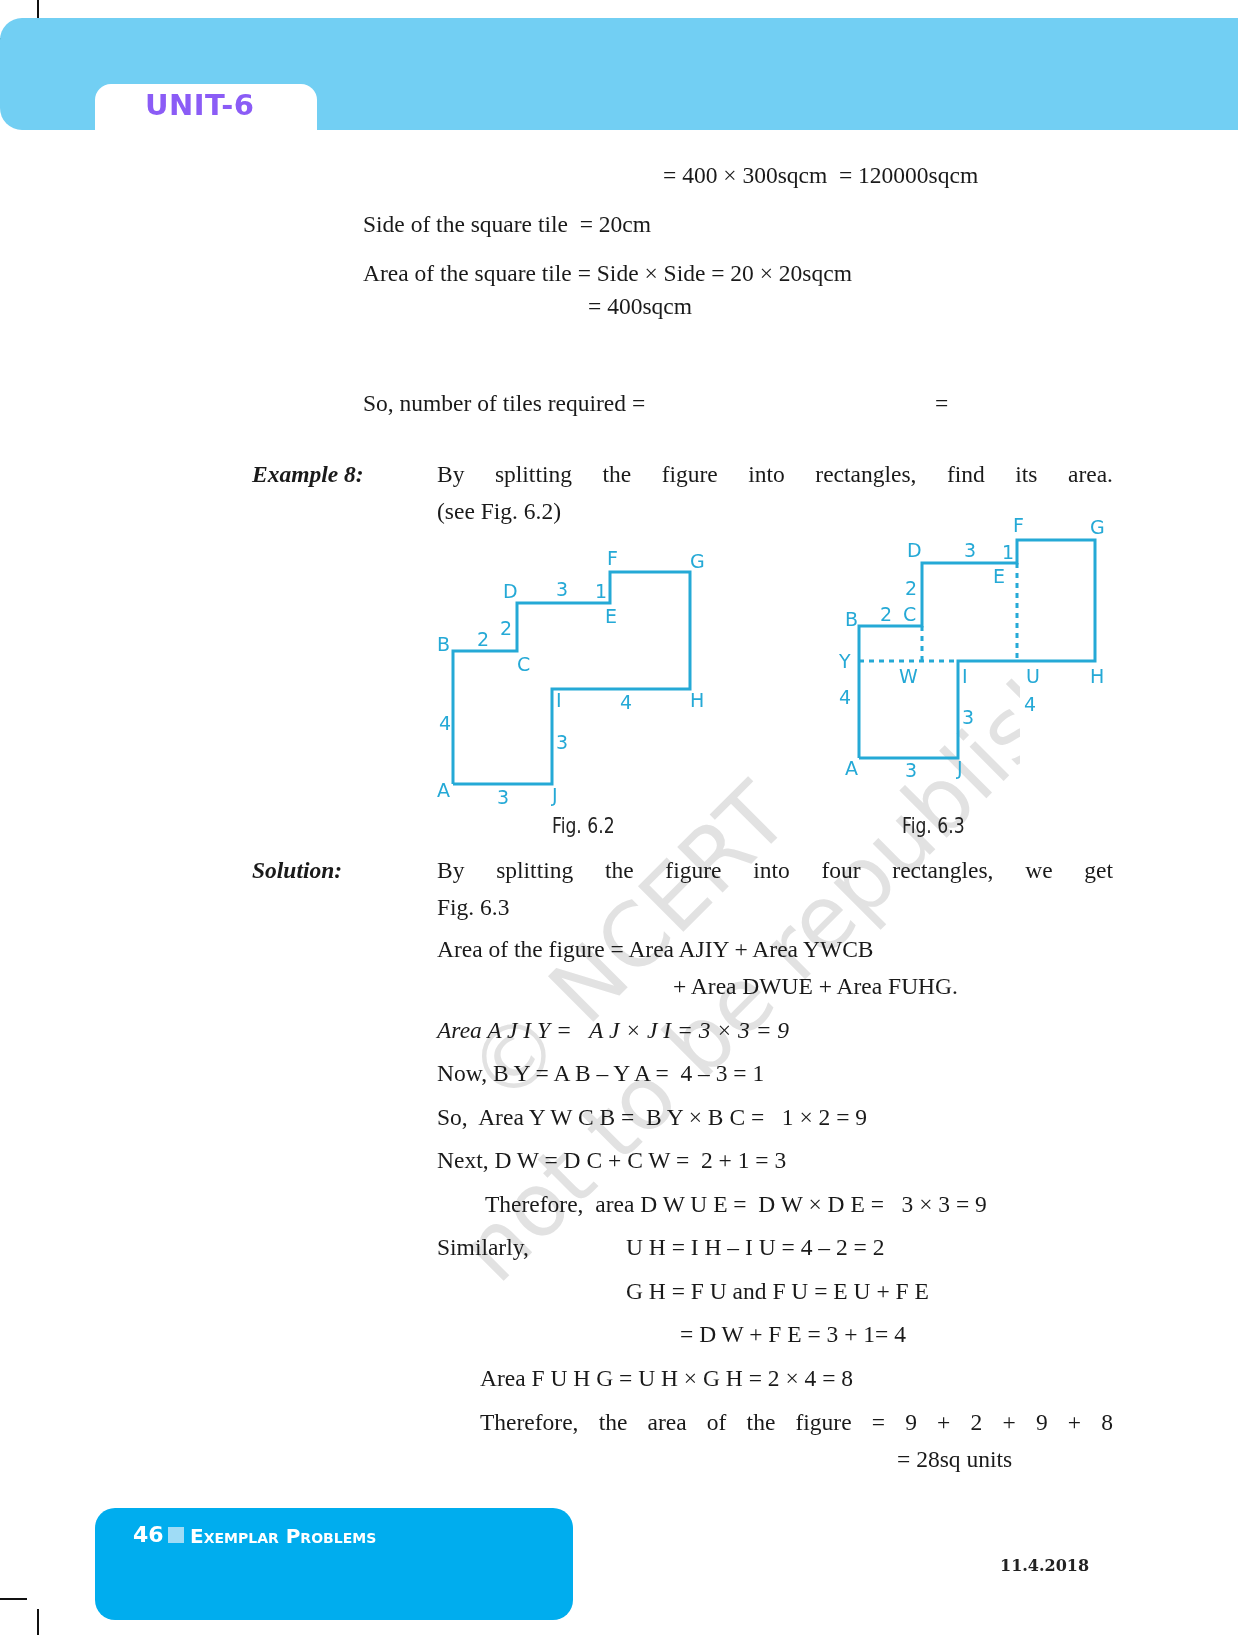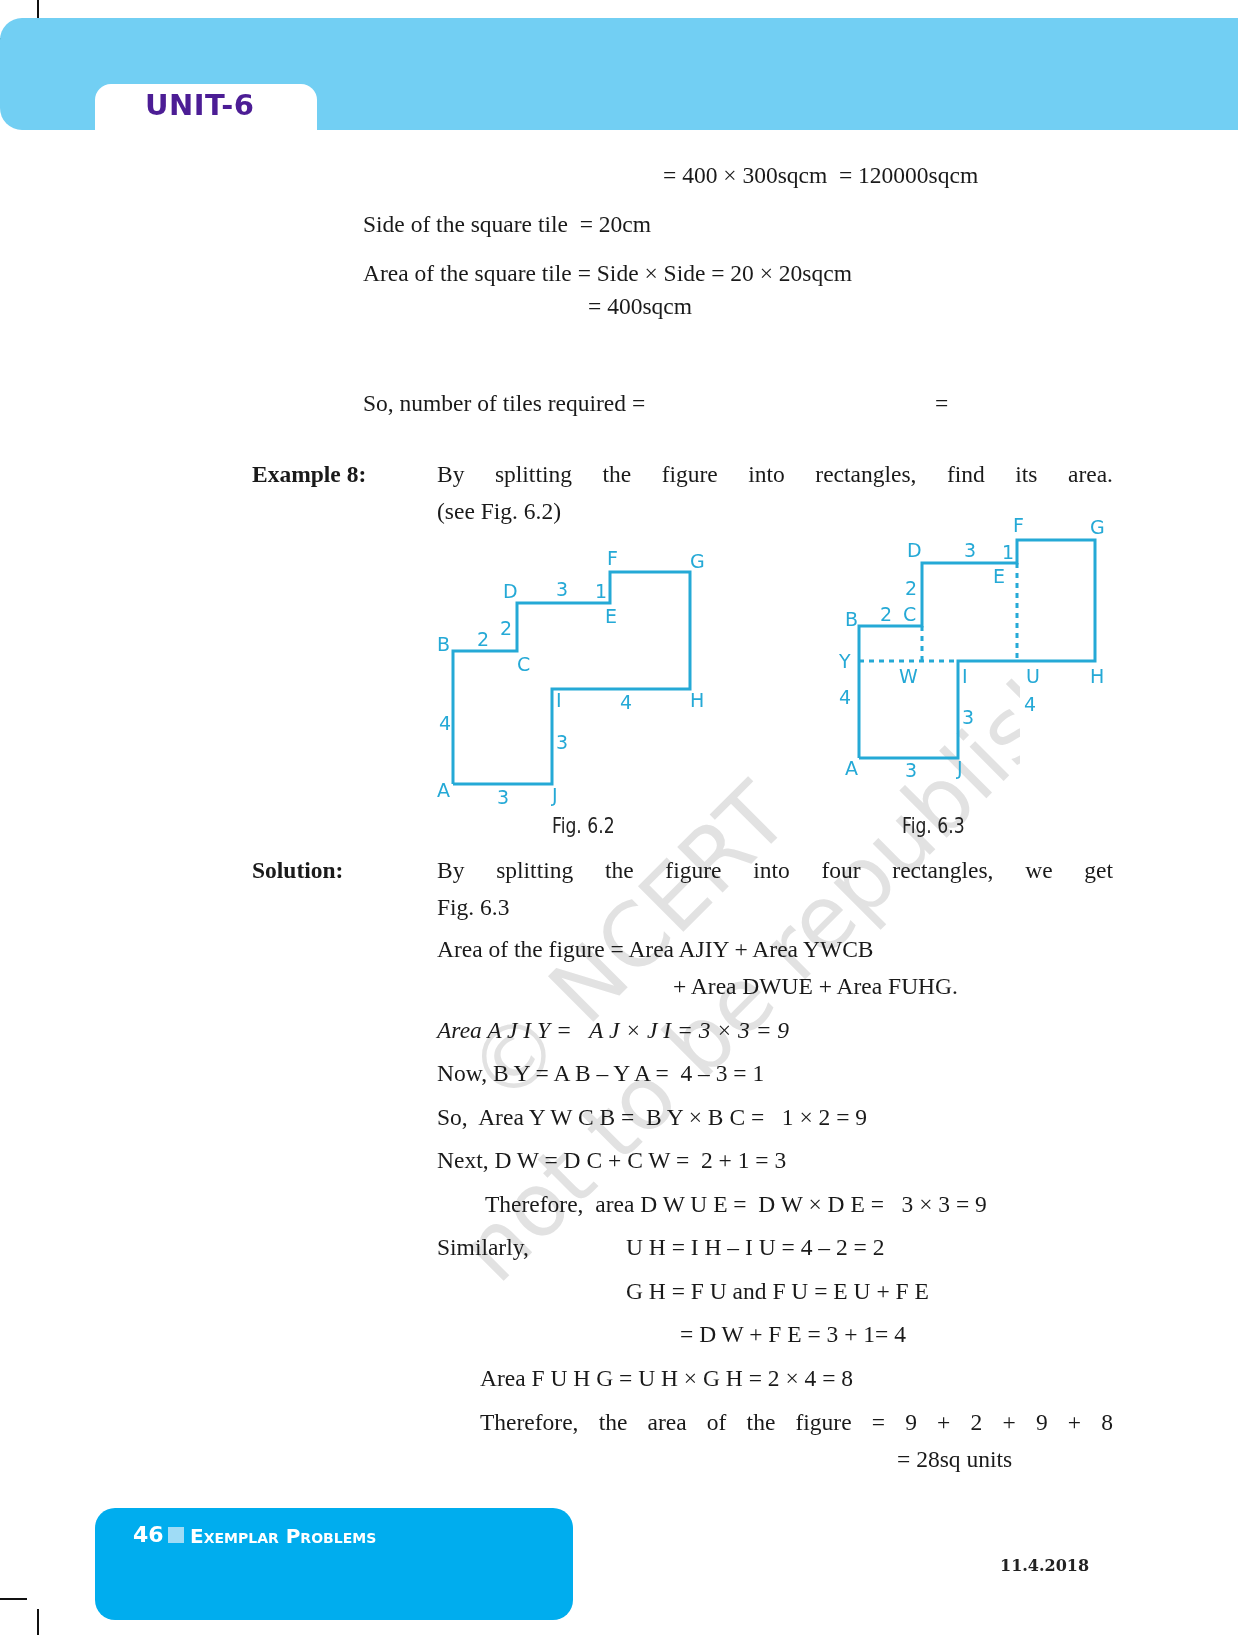--- a/index.html
+++ b/index.html
@@ -1,22 +1,22 @@
 <!DOCTYPE html>
 <html><head>
 <meta charset="utf-8">
 <style>
   html,body{margin:0;padding:0;background:#fff;}
   body{width:1238px;height:1635px;position:relative;overflow:hidden;font-family:"Liberation Serif","DejaVu Serif",serif;color:#1a1a1a;}
   .crop{position:absolute;background:#111;}
   .banner{position:absolute;left:0;top:18px;width:1238px;height:112px;background:#72cff3;border-radius:22px 0 0 22px;}
   .unit-tab{position:absolute;left:95px;top:84px;width:222px;height:50px;background:#fff;border-radius:16px 16px 0 0;}
-  .unit-label{position:absolute;left:145px;top:88px;font-family:"DejaVu Sans",sans-serif;font-weight:bold;font-size:29px;color:#4c1d95;letter-spacing:0.5px;}
+  .unit-label{position:absolute;left:145px;top:88px;font-family:"DejaVu Sans",sans-serif;font-weight:bold;font-size:29px;color:#8b5cf6;letter-spacing:0.5px;}
   .txt{position:absolute;font-size:23.5px;white-space:pre;line-height:28px;}
-  .bold{font-weight:bold;}
+  .bold{font-weight:bold;font-style:italic;}
   .just{white-space:normal;text-align:justify;text-align-last:justify;}
   .fig{position:absolute;}
   .fig text{font-family:"DejaVu Sans",sans-serif;fill:#25a9d6;font-size:19px;}
   .figcap{position:absolute;font-family:"DejaVu Sans",sans-serif;font-size:21px;color:#222;transform:scaleX(0.82);transform-origin:left;}
   .watermark{position:absolute;left:260px;top:560px;width:760px;height:760px;pointer-events:none;}
   .watermark text{font-family:"DejaVu Sans",sans-serif;fill:#e2e2e2;}
   .footer-box{position:absolute;left:95px;top:1508px;width:478px;height:112px;background:#00adee;border-radius:20px;}
   .footer-num{position:absolute;left:133px;top:1522px;font-family:"DejaVu Sans",sans-serif;font-weight:bold;font-size:22px;color:#fff;}
   .footer-sq{position:absolute;left:168px;top:1527px;width:16px;height:16px;background:#9fdcf6;}
   .footer-title{position:absolute;left:190px;top:1524px;font-family:"DejaVu Sans",sans-serif;font-weight:bold;font-size:20px;color:#fff;font-variant:small-caps;}

